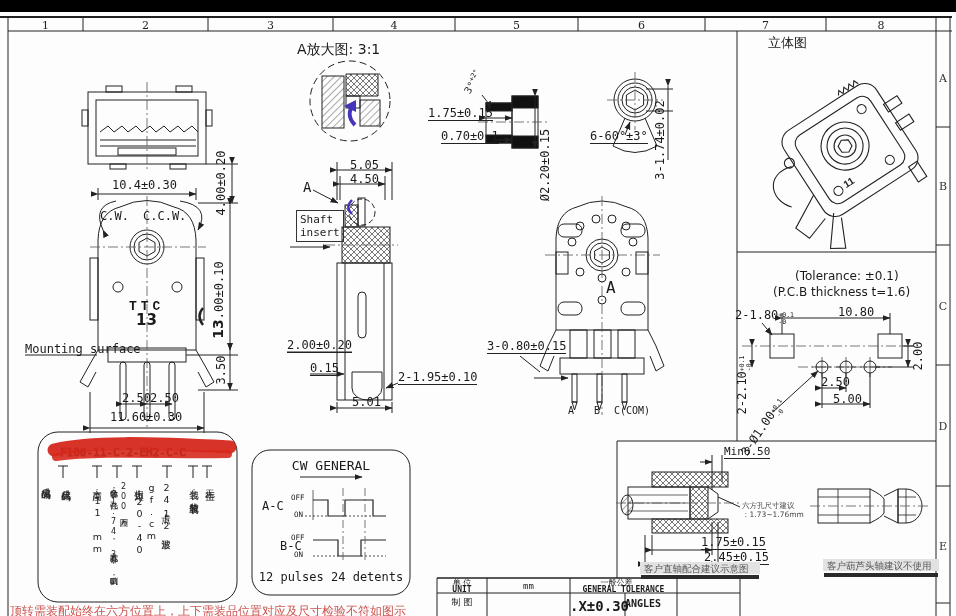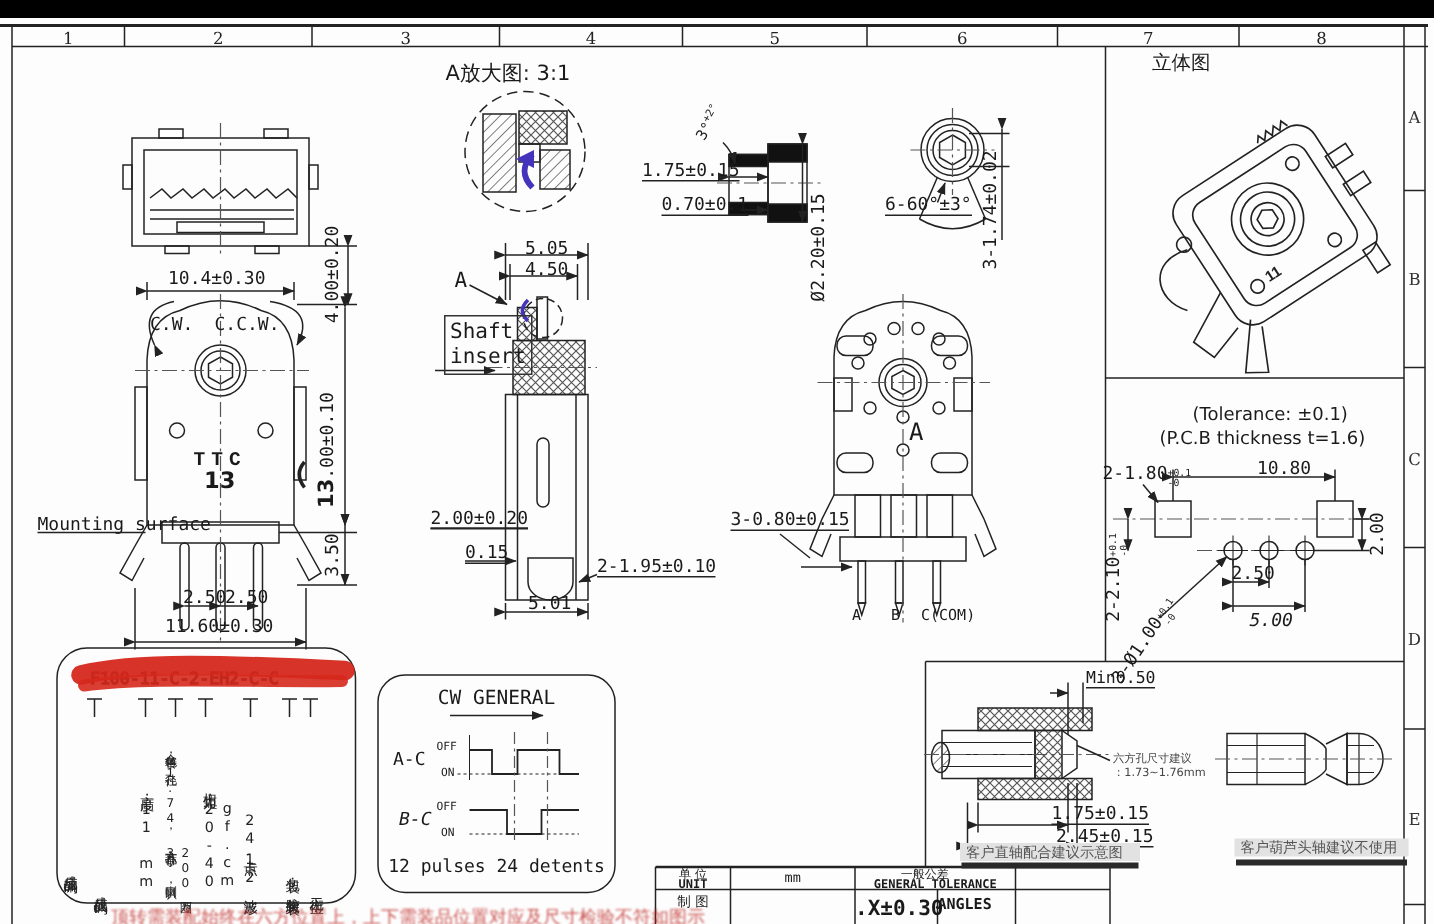--- a/index.html
+++ b/index.html
@@ -1,20 +1,20 @@
 <!DOCTYPE html>
 <html><head>
 <meta charset="utf-8">
 <style>
   html,body{margin:0;padding:0;background:#888;}
   #page{position:relative;width:956px;height:616px;background:#fdfdfd;overflow:hidden;
         font-family:"Liberation Sans",sans-serif;color:#111;}
   .t{position:absolute;font-family:"DejaVu Sans Mono","Liberation Mono",monospace;
      font-size:12px;color:#1a1a1a;white-space:nowrap;line-height:1;}
-  .cj{font-family:"DejaVu Sans","Liberation Sans",sans-serif;text-align:right;}
+  .cj{font-family:"DejaVu Sans","Liberation Sans",sans-serif;}
   .sm{font-size:10px;}
   .xs{font-size:7.5px;}
   .u{border-bottom:1px solid #222;padding-bottom:1px;}
   .r90{transform:translate(-50%,-50%) rotate(-90deg);}
   .r60{transform:translate(-50%,-50%) rotate(-60deg);}
   .r55{transform:translate(-50%,-50%) rotate(-56deg);}
   .vert{writing-mode:vertical-lr;text-orientation:upright;letter-spacing:1px;
         font-size:9.5px;line-height:12px;color:#222;}
   .frac{display:inline-flex;flex-direction:column;font-size:6.5px;line-height:6.5px;
         vertical-align:2px;font-family:"DejaVu Sans Mono",monospace;}
@@ -388,21 +388,21 @@
   <div class="t" style="left:25px;top:343px;">Mounting surface</div>
   <div class="t r90" style="left:221px;top:370px;">3.50</div>
   <div class="t" style="left:122px;top:392px;">2.50</div>
   <div class="t" style="left:150px;top:392px;">2.50</div>
   <div class="t" style="left:110px;top:411px;">11.60±0.30</div>
 
   <div class="t cj" style="left:297px;top:42px;font-size:14px;">A放大图: 3:1</div>
   <div class="t" style="left:350px;top:159px;">5.05</div>
   <div class="t" style="left:350px;top:173px;">4.50</div>
   <div class="t" style="left:303px;top:180px;font-size:14px;">A</div>
-  <div class="t" style="left:296px;top:210px;border:1px solid #333;padding:2px 3px;font-size:14px;line-height:1.2;">
+  <div class="t" style="left:296px;top:210px;border:1px solid #333;padding:2px 3px;font-size:11px;line-height:1.2;">
     <div>Shaft</div>
     <div>insert</div>
   </div>
   <div class="t u" style="left:287px;top:339px;">2.00±0.20</div>
   <div class="t u" style="left:310px;top:362px;">0.15</div>
   <div class="t u" style="left:398px;top:371px;">2-1.95±0.10</div>
   <div class="t" style="left:352px;top:396px;">5.01</div>
 
   <div class="t r60 sm" style="left:473px;top:82px;">
     <span>3°</span><span style="font-size:7px;vertical-align:4px;">+2°</span>
@@ -437,36 +437,36 @@
         <span>-0</span>
       </span>
   </div>
   <div class="t r55" style="left:764px;top:428px;">
     <span>3-Ø1.00</span><span class="frac">
         <span>+0.1</span>
         <span>-0</span>
       </span>
   </div>
   <div class="t" style="left:821px;top:376px;">2.50</div>
-  <div class="t" style="left:833px;top:407px;font-style:italic;">5.00</div>
+  <div class="t" style="left:833px;top:393px;">5.00</div>
 
   <div class="vert cj" style="position:absolute;left:40px;top:480px;height:110px;">成品编码：</div>
   <div class="vert cj" style="position:absolute;left:60px;top:482px;height:112px;">成品代码</div>
   <div class="vert cj" style="position:absolute;left:91px;top:482px;height:112px;">高度：11 mm</div>
   <div class="vert cj" style="position:absolute;left:108px;top:482px;height:114px;font-size:8px;line-height:10px;width:26px;">金色转子，孔径1.74，六方孔带3°喇叭口，200万圈</div>
   <div class="vert cj" style="position:absolute;left:133px;top:482px;height:112px;">扭力矩：20-40 gf.cm</div>
   <div class="vert cj" style="position:absolute;left:160px;top:482px;height:112px;">24卡点12波形</div>
   <div class="vert cj" style="position:absolute;left:188px;top:482px;height:112px;">包装：胶袋包装</div>
   <div class="vert cj" style="position:absolute;left:204px;top:482px;height:112px;">无衍生</div>
 
   <div class="t" style="left:252px;top:459px;width:158px;text-align:center;font-size:13px;">CW GENERAL</div>
   <div class="t" style="left:262px;top:500px;">A-C</div>
   <div class="t xs" style="left:291px;top:494px;">OFF</div>
   <div class="t xs" style="left:294px;top:511px;">ON</div>
-  <div class="t" style="left:266px;top:540px;font-style:italic;">B-C</div>
+  <div class="t" style="left:280px;top:540px;">B-C</div>
   <div class="t xs" style="left:291px;top:534px;">OFF</div>
   <div class="t xs" style="left:294px;top:551px;">ON</div>
   <div class="t" style="left:252px;top:571px;width:158px;text-align:center;">12 pulses 24 detents</div>
 
   <div class="t u" style="left:724px;top:446px;font-size:11px;">Min0.50</div>
   <div class="t cj xs" style="left:742px;top:502px;color:#444;">六方孔尺寸建议</div>
   <div class="t cj xs" style="left:742px;top:511px;color:#444;">：1.73~1.76mm</div>
   <div class="t u" style="left:701px;top:536px;">1.75±0.15</div>
   <div class="t u" style="left:704px;top:551px;">2.45±0.15</div>
   <div class="capbg" style="left:640px;top:562px;width:120px;height:12px;"></div>

